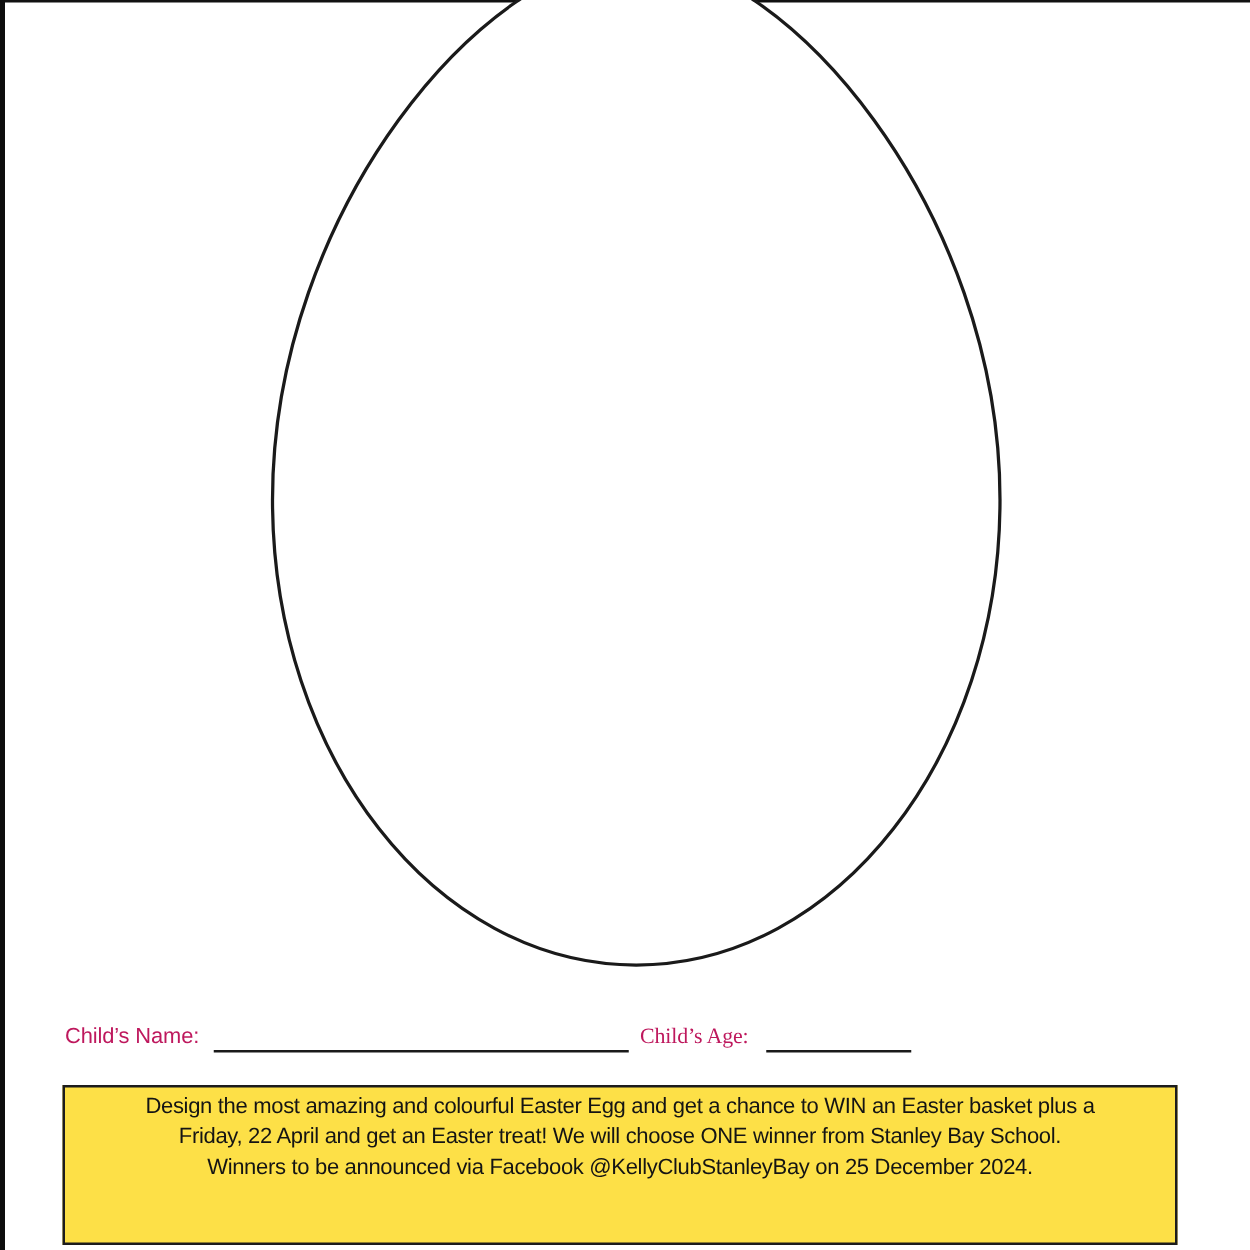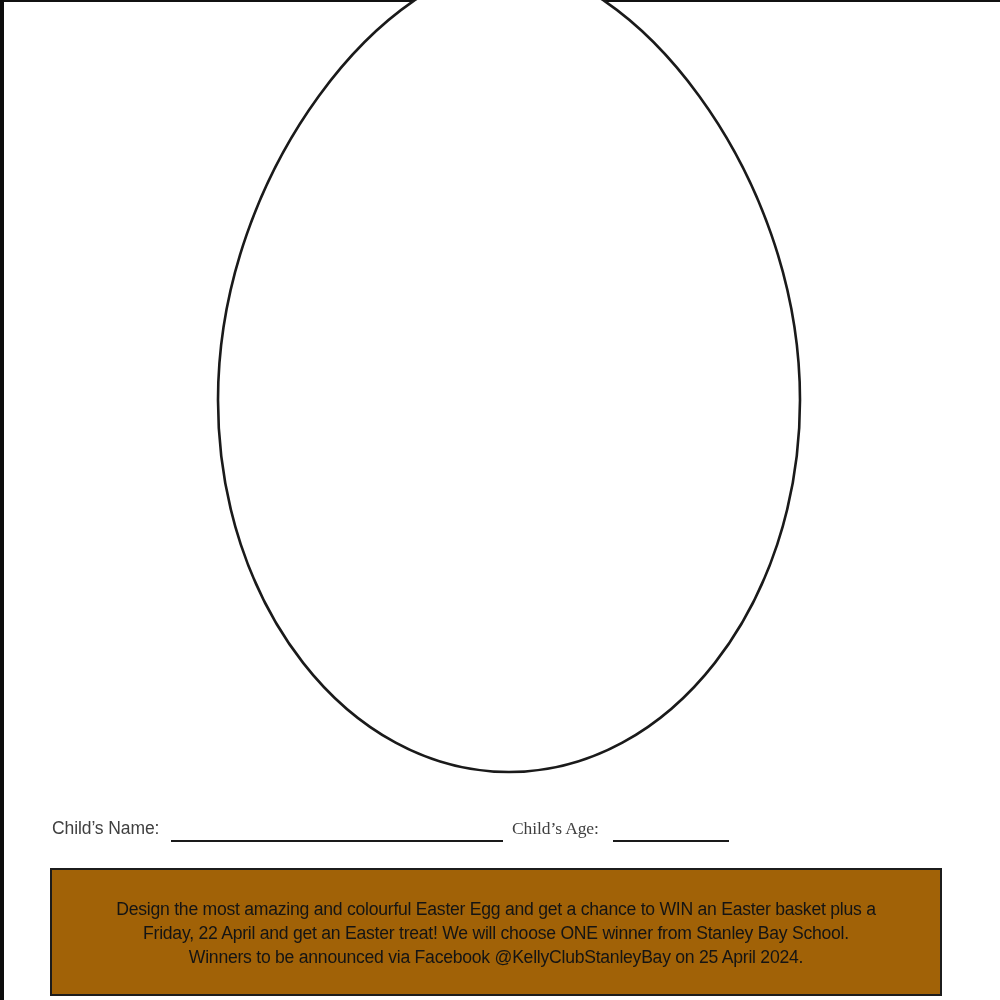--- a/index.html
+++ b/index.html
@@ -67,21 +67,21 @@
     position: absolute;
     display: flex;
     align-items: flex-end;
     height: 30px;
   }
   .form-label {
     font-size: 17.5px;
     line-height: 20px;
     white-space: nowrap;
     letter-spacing: -0.1px;
-    color: #404040;
+    color: #be185d;
     padding-bottom: 4px;
   }
   .form-rule {
     border-bottom: 2.3px solid #1a1a1a;
     height: 26px;
   }
   #field-name     { left: 52px;  }
   #field-name .form-rule  { width: 332px; margin-left: 12px; }
   #field-age      { left: 512px; font-family: Liberation Serif, serif; }
   #field-age  .form-rule  { width: 116px; margin-left: 14px; }
@@ -89,26 +89,25 @@
   #field-school .form-rule{ width: 145px; margin-left: 12px; }
 
   
   #promo-box {
     position: absolute;
     left: 50px;
     top: 868px;
     width: 892px;
     height: 128px;
     border: 2.2px solid #1c1c1c;
-    background: #a16207;
+    background: #fde047;
     box-sizing: border-box;
     display: flex;
     flex-direction: column;
     align-items: center;
-    justify-content: center;
     padding: 2px 6px 0 6px;
   }
   .promo-line {
     font-size: 17.6px;
     line-height: 24.3px;
     text-align: center;
     white-space: nowrap;
     color: #141414;
     letter-spacing: -0.25px;
   }
@@ -143,16 +142,16 @@
       <span class="form-label">Child’s Age:</span>
       <span class="form-rule"></span>
     </div>
 
 
   </div>
 
   <div id="promo-box">
     <div class="promo-line">Design the most amazing and colourful Easter Egg and get a chance to WIN an Easter basket plus a</div>
     <div class="promo-line">Friday, 22 April and get an Easter treat! We will choose ONE winner from Stanley Bay School.</div>
-    <div class="promo-line">Winners to be announced via Facebook @KellyClubStanleyBay on 25 April 2024.</div>
+    <div class="promo-line">Winners to be announced via Facebook @KellyClubStanleyBay on 25 December 2024.</div>
   </div>
 
 </div>
 
 </body></html>

